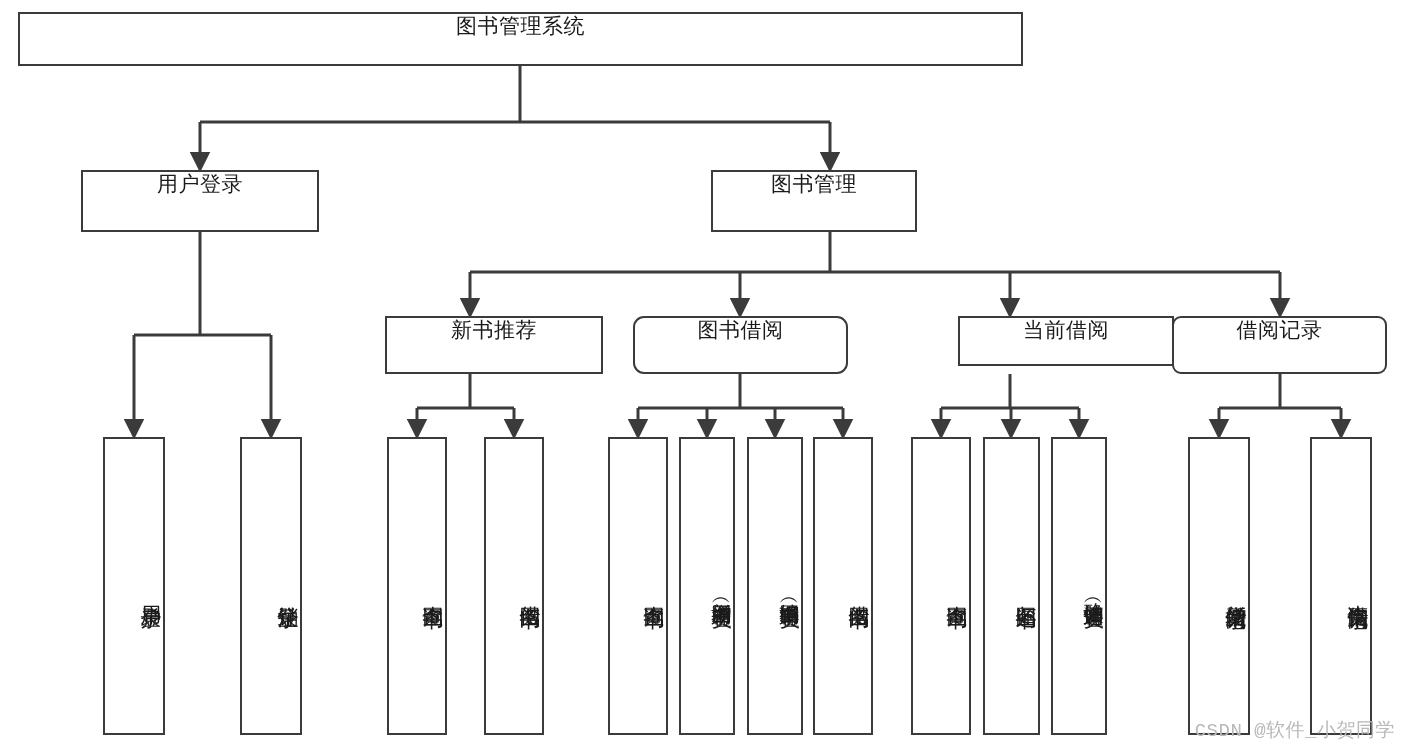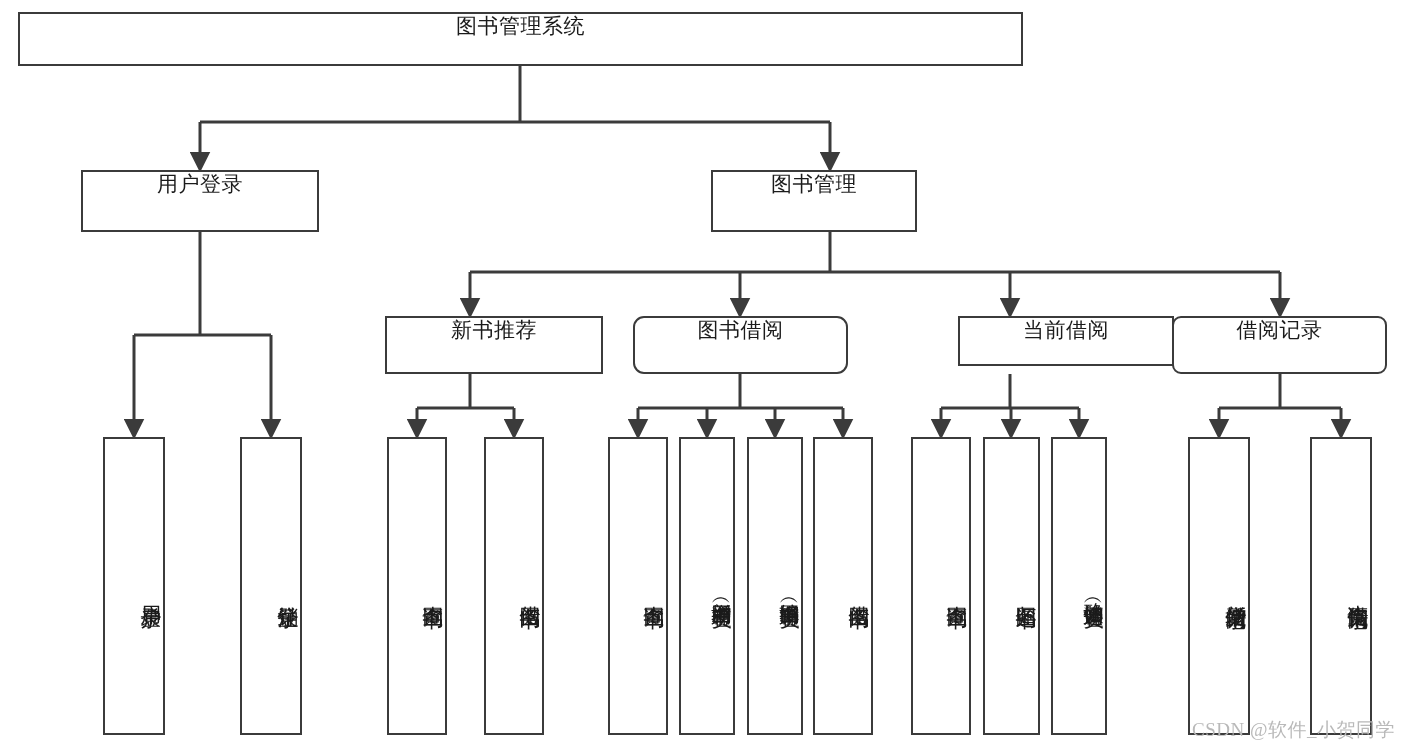--- a/index.html
+++ b/index.html
@@ -58,21 +58,21 @@
     display: block;
   }
   .watermark {
     position: absolute;
     right: 10px;
     bottom: 4px;
     font-size: 19px;
     color: #b9b9b9;
     letter-spacing: 0.5px;
     white-space: nowrap;
-    font-family: Liberation Serif, serif;
+    font-family: Liberation Mono, monospace;
   }
 </style>
 </head>
 <body>
 
 <div id="canvas">
 
   <svg id="wires" viewBox="0 0 1405 747" width="1405" height="747">
     <defs>
       <marker id="arrow" viewBox="0 0 12 12" refX="6" refY="6" markerWidth="7" markerHeight="7" orient="auto-start-reverse">

